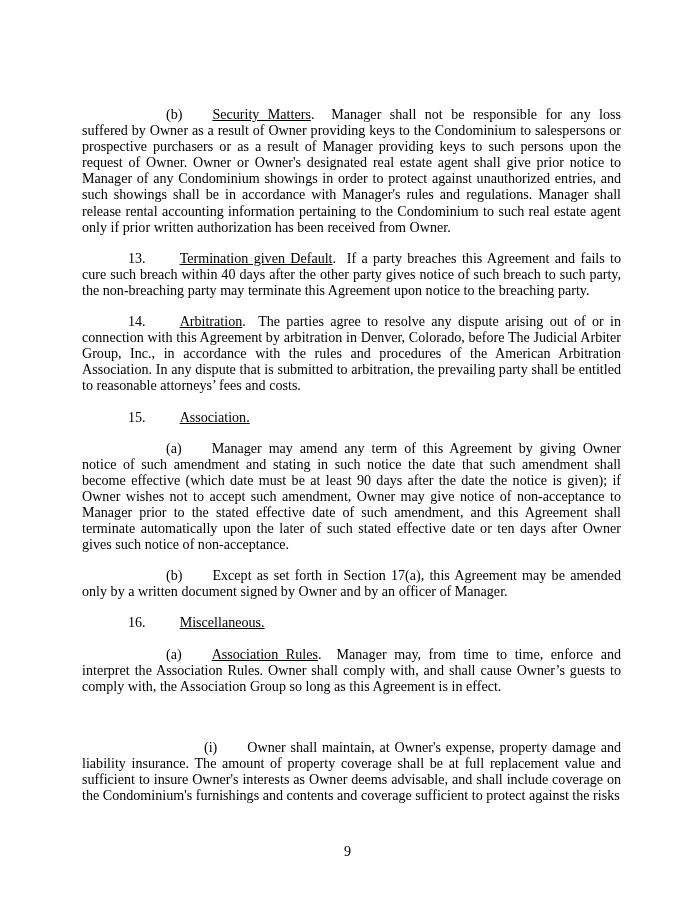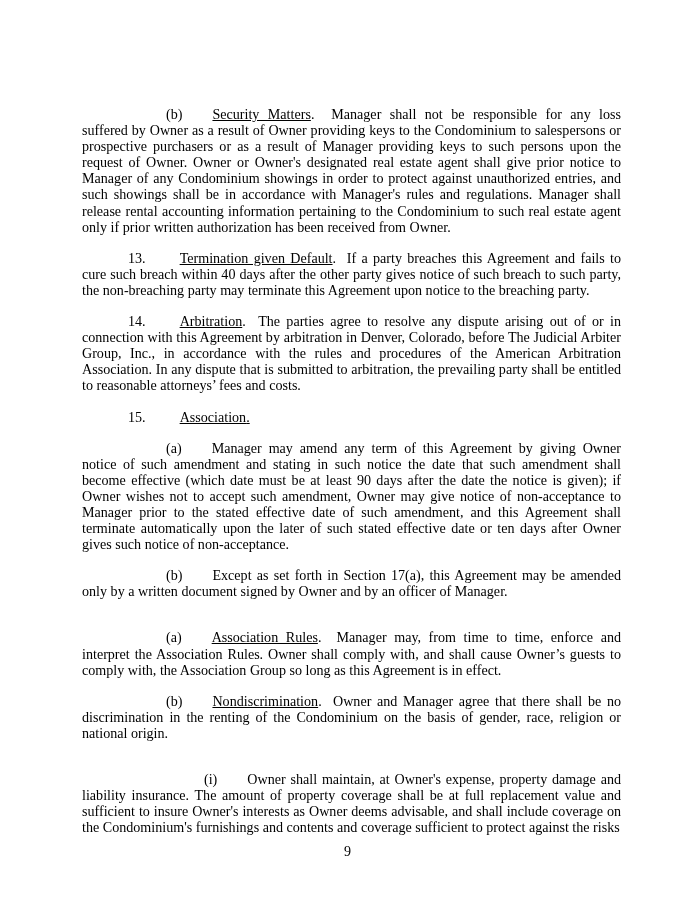--- a/index.html
+++ b/index.html
@@ -91,28 +91,28 @@
     <div class="gap-md"></div>
 
     <p class="para ind-alpha"><span>(a)</span><span class="tab"></span><span>Manager may amend any term of this Agreement by giving Owner notice of such amendment and stating in such notice the date that such amendment shall become effective (which date must be at least 90 days after the date the notice is given); if Owner wishes not to accept such amendment, Owner may give notice of non-acceptance to Manager prior to the stated effective date of such amendment, and this Agreement shall terminate automatically upon the later of such stated effective date or ten days after Owner gives such notice of non-acceptance.</span></p>
 
     <div class="gap-md"></div>
 
     <p class="para ind-alpha"><span>(b)</span><span class="tab"></span><span>Except as set forth in Section 17(a), this Agreement may be amended only by a written document signed by Owner and by an officer of Manager.</span></p>
 
     <div class="gap-md"></div>
 
+    <p class="para ind-num"><span>16.</span><span class="tab-wide"></span><u class="hd">Miscellaneous</u><u class="hd">.</u></p>
 
     <div class="gap-md"></div>
 
     <p class="para ind-alpha"><span>(a)</span><span class="tab"></span><u class="hd">Association Rules</u><span>.</span>&nbsp; <span>Manager may, from time to time, enforce and interpret the Association Rules.  Owner shall comply with, and shall cause Owner’s guests to comply with, the Association Group so long as this Agreement is in effect.</span></p>
 
     <div class="gap-md"></div>
 
-    <p class="para ind-alpha"><span>(b)</span><span class="tab"></span><u class="hd">Nondiscrimination</u><span>.</span>&nbsp; <span>Owner and Manager agree that there shall be no discrimination in the renting of the Condominium on the basis of gender, race, religion or national origin.</span></p>
 
     <div class="gap-md"></div>
 
 
     <div class="gap-md"></div>
 
     <p class="para ind-roman"><span>(i)</span><span class="tab"></span><span>Owner shall maintain, at Owner's expense, property damage and liability insurance.  The amount of property coverage shall be at full replacement value and sufficient to insure Owner's interests as Owner deems advisable, and shall include coverage on the Condominium's furnishings and contents and coverage sufficient to protect against the risks</span></p>
 
   </div>
 

